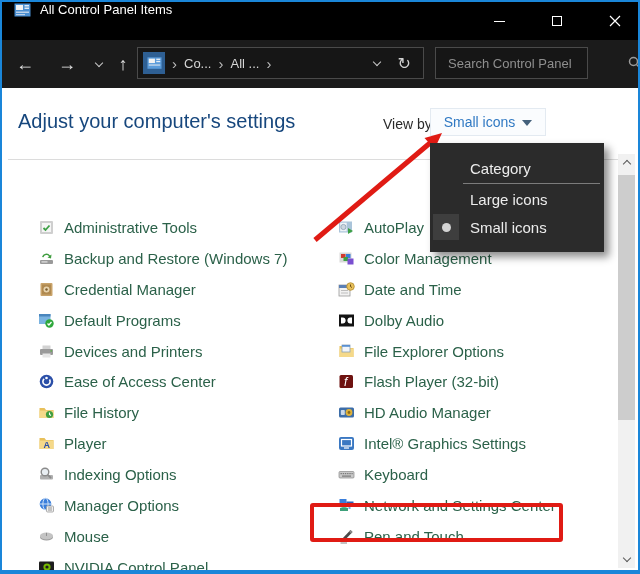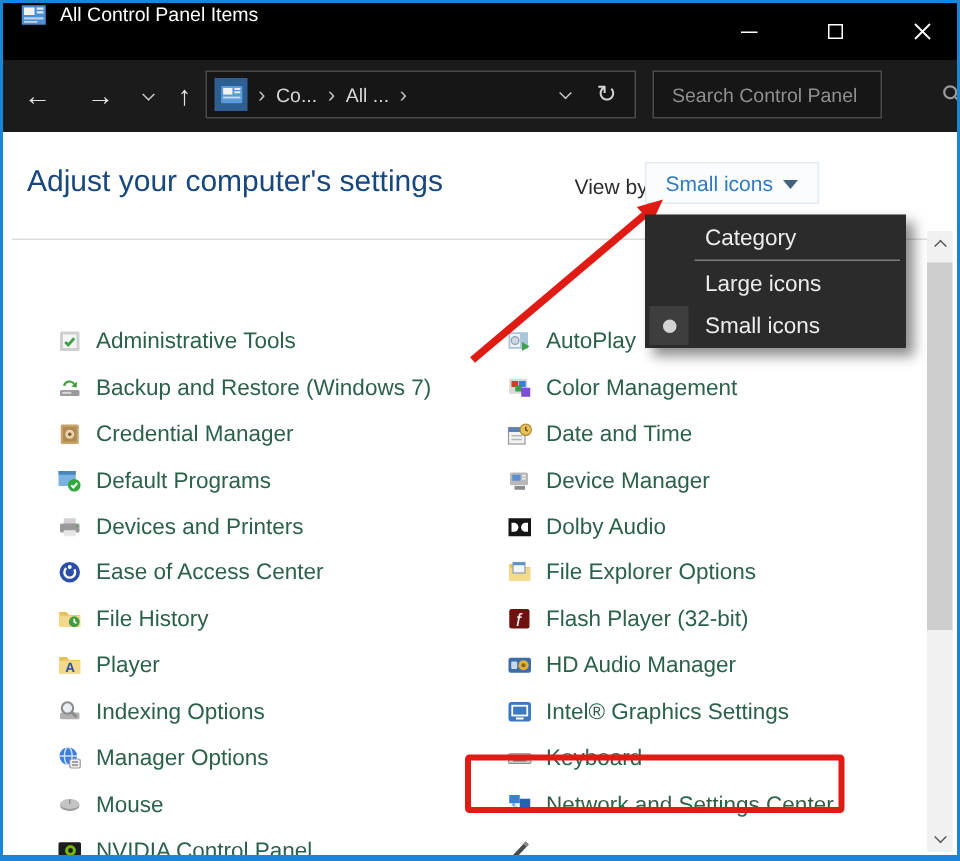--- a/index.html
+++ b/index.html
@@ -52,21 +52,21 @@
   ul.items li{height:30.9px;display:flex;align-items:center;gap:9px;}
   ul.items li .ico{width:17px;height:17px;flex:0 0 auto;display:flex;align-items:center;justify-content:center;}
   ul.items li .lbl{font-size:15px;color:#2b6149;white-space:nowrap;}
   
   .scrollbar{position:absolute;left:616px;top:66px;width:17px;height:414px;background:#f1f1f1;}
   .sb-btn{position:absolute;left:0;width:17px;height:17px;display:flex;align-items:center;justify-content:center;}
   .sb-btn .chev{border-color:#5a5a5a;padding:2.5px;border-width:0 1.5px 1.5px 0;}
   .sb-thumb{position:absolute;left:0;top:21px;width:17px;height:245px;background:#cdcdcd;}
   
   .menu{position:absolute;left:428px;top:55px;width:174px;background:#2b2b2b;z-index:6;
-    box-shadow:5px 5px 8px rgba(0,0,0,.45);padding:1px 0;}
+    box-shadow:5px 5px 8px rgba(0,0,0,.45);padding:11px 0;}
   .menu-item{position:relative;height:28px;display:flex;align-items:center;color:#ececec;font-size:15px;}
   .menu-item .mi-label{padding-left:40px;}
   .menu-sep{height:1px;background:#7c7c7c;margin:1px 4px 1px 33px;}
   .radio-cell{position:absolute;left:3px;top:1px;width:26px;height:26px;background:#3e3e3e;
     display:flex;align-items:center;justify-content:center;}
   .radio-dot{width:9px;height:9px;border-radius:50%;background:#d4d4d4;}
   
   .hl-rect{position:absolute;left:308px;top:415px;width:253px;height:39px;border:4px solid #e01b14;
     border-radius:3px;z-index:4;}
   svg.arrow{position:absolute;left:0;top:0;width:636px;height:482px;z-index:5;pointer-events:none;}
@@ -320,32 +320,20 @@
               <line x1="3" y1="12" x2="10" y2="12" stroke="#b8b8b8" stroke-width="0.9"></line>
               <circle cx="12.5" cy="5.5" r="3.8" fill="#e8c05a" stroke="#b08a30" stroke-width="0.8"></circle>
               <path d="M12.5 3.5 v2 l1.4 1" stroke="#6a4a10" stroke-width="1" fill="none"></path>
             </svg>
           </span>
         <span class="lbl">Date and Time</span>
         </li>
       <li>
         <span class="ico">
             <svg width="17" height="17" viewBox="0 0 17 17">
-              <rect x="2" y="3" width="12" height="8.5" rx="1" fill="#b8b8b8"></rect>
-              <rect x="3.5" y="4.5" width="5.5" height="4" fill="#5a8fd0"></rect>
-              <rect x="10" y="4.5" width="2.5" height="1.3" fill="#e6e6e6"></rect>
-              <rect x="10" y="6.5" width="2.5" height="1.3" fill="#e6e6e6"></rect>
-              <rect x="5" y="12" width="7" height="2.5" fill="#8a8a8a"></rect>
-            </svg>
-          </span>
-        <span class="lbl">Device Manager</span>
-        </li>
-      <li>
-        <span class="ico">
-            <svg width="17" height="17" viewBox="0 0 17 17">
               <rect x="1" y="2.5" width="15" height="12" fill="#141414"></rect>
               <path d="M3 5.5 h1.6 a3 3 0 0 1 0 6 H3 z" fill="#fff"></path>
               <path d="M14 5.5 h-1.6 a3 3 0 0 0 0 6 H14 z" fill="#fff"></path>
             </svg>
           </span>
         <span class="lbl">Dolby Audio</span>
         </li>
       <li>
         <span class="ico">
             <svg width="17" height="17" viewBox="0 0 17 17">
@@ -418,20 +406,21 @@
         <span class="lbl">Network and Settings Center</span>
         </li>
       <li>
         <span class="ico">
             <svg width="17" height="17" viewBox="0 0 17 17">
               <path d="M12.5 2 l2 2 -8.5 9 -3 1 1 -3 z" fill="#4a4a4a"></path>
               <path d="M12.5 2 l2 2 -1.5 1.6 -2 -2 z" fill="#8a8a8a"></path>
               <line x1="2.5" y1="15" x2="9" y2="15" stroke="#9a9a9a" stroke-width="1.2"></line>
             </svg>
           </span>
+        <span class="lbl">Pen and Touch</span>
         </li>
     </ul>
 
     <div class="scrollbar">
       <div class="sb-btn" style="top:0;">
           <span class="chev up" style="border-color:#5a5a5a;border-width:0 1.5px 1.5px 0;padding:2.5px;"></span>
         </div>
       <div class="sb-thumb"></div>
       <div class="sb-btn" style="bottom:0;">
           <span class="chev down" style="border-color:#5a5a5a;border-width:0 1.5px 1.5px 0;padding:2.5px;"></span>

